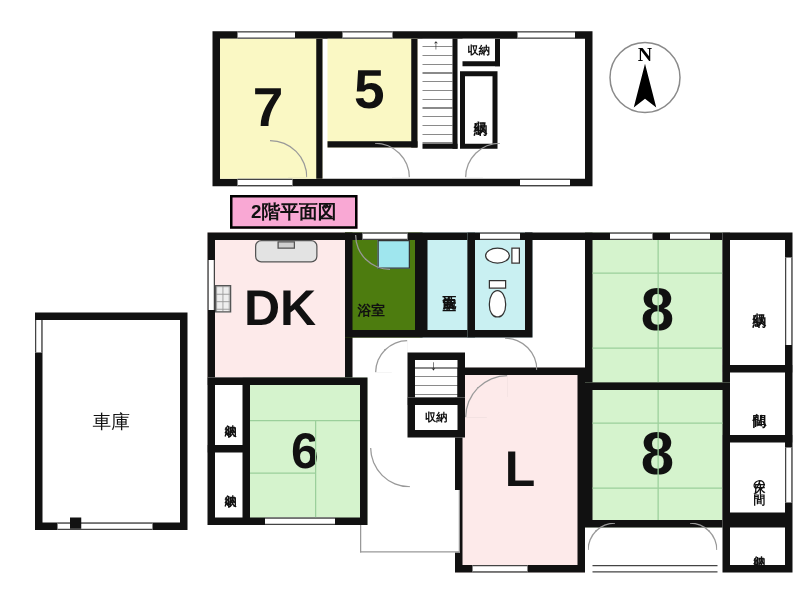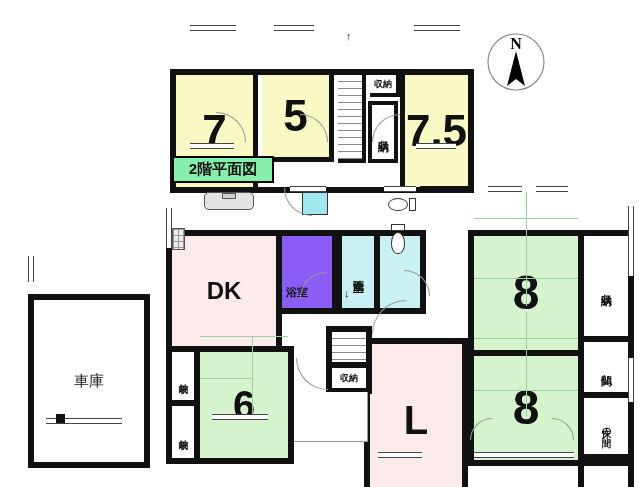--- a/index.html
+++ b/index.html
@@ -1,30 +1,30 @@
 <!DOCTYPE html>
 <html><head>
 <meta charset="utf-8">
 <style>
   html,body{margin:0;padding:0;background:#fff;}
   .stage{position:relative;width:640px;height:487px;background:#ffffff;overflow:hidden;
          font-family:"Liberation Sans","DejaVu Sans",sans-serif;color:#111;}
   .room{position:absolute;box-sizing:border-box;border:6px solid #111;
-        display:flex;align-items:center;justify-content:center;margin-top:44px;}
+        display:flex;align-items:center;justify-content:center;}
   .wallseg{position:absolute;background:#111;}
   .num{font-weight:bold;font-size:44px;line-height:1;}
   .num-lg{font-weight:bold;font-size:48px;line-height:1;}
   .num-md{font-weight:bold;font-size:40px;line-height:1;}
   .jp{font-weight:normal;font-size:13px;}
   .jp-sm{font-weight:bold;font-size:11px;}
   .jp-xs{font-weight:bold;font-size:9px;}
   .jp-v{writing-mode:vertical-rl;text-orientation:upright;font-weight:bold;font-size:11px;letter-spacing:1px;}
   .jp-v-xs{writing-mode:vertical-rl;text-orientation:upright;font-weight:bold;font-size:9.5px;}
-  .cap{position:absolute;box-sizing:border-box;border:2px solid #000;background:#86efac;
-       display:flex;align-items:center;justify-content:center;font-weight:bold;font-size:15px;}
+  .cap{position:absolute;box-sizing:border-box;border:2px solid #000;background:#f9a8d4;
+       display:flex;align-items:center;justify-content:center;font-weight:bold;font-size:15px;margin-left:12px;}
   .steps-v{background:repeating-linear-gradient(to bottom,#ffffff 0 6px,#8a8a8a 6px 7px);}
   .winh{position:absolute;background:#fff;border-top:1px solid #444;border-bottom:1px solid #444;height:6px;box-sizing:border-box;}
   .winv{position:absolute;background:#fff;border-left:1px solid #444;border-right:1px solid #444;width:6px;box-sizing:border-box;}
   .arc{position:absolute;box-sizing:border-box;background:transparent;}
   .tl{position:absolute;background:#9bcf9b;}
   .icon{position:absolute;box-sizing:border-box;}
   .arrow{position:absolute;font-size:11px;color:#222;line-height:1;}
 </style>
 </head>
 <body>
@@ -46,23 +46,20 @@
   <span class="arrow" style="left:346px;top:31px;">↑</span>
 
   <div class="room" style="left:370px;top:31px;width:30px;height:22px;background:#fff;border:none;border-bottom:4px solid #111;border-right:4px solid #111;">
     <span class="jp-xs">収納</span>
   </div>
 
   <div class="room" style="left:368px;top:57px;width:30px;height:62px;background:#fff;border:4px solid #111;">
     <span class="jp-v">収納</span>
   </div>
 
-  <div class="room" style="left:400px;top:31px;width:68px;height:112px;background:#faf8c4;border:none;border-left:5px solid #111;">
-    <span class="num">7.5</span>
-  </div>
 
   <div class="winh" style="left:190px;top:25px;width:46px;"></div>
   <div class="winh" style="left:274px;top:25px;width:40px;"></div>
   <div class="winh" style="left:414px;top:25px;width:46px;"></div>
   <div class="winh" style="left:190px;top:143px;width:44px;"></div>
   <div class="winh" style="left:416px;top:143px;width:40px;"></div>
 
   <div class="arc" style="left:216px;top:112px;width:30px;height:30px;border-top:1.5px solid #999;border-right:1.5px solid #999;border-radius:0 100% 0 0;"></div>
   <div class="arc" style="left:372px;top:114px;width:28px;height:28px;border-top:1.5px solid #999;border-left:1.5px solid #999;border-radius:100% 0 0 0;"></div>
   <div class="arc" style="left:300px;top:114px;width:28px;height:28px;border-top:1.5px solid #999;border-right:1.5px solid #999;border-radius:0 100% 0 0;"></div>
@@ -71,28 +68,28 @@
     <span>2階平面図</span>
   </div>
 
   <svg style="position:absolute;left:483px;top:20px;" width="66" height="78" viewBox="0 0 66 78">
     <circle cx="33" cy="42" r="28" fill="none" stroke="#8a8a8a" stroke-width="1.2"></circle>
     <text x="33" y="29" text-anchor="middle" font-size="16" font-weight="bold" font-family="Liberation Serif, serif" fill="#000">N</text>
     <polygon points="33,31 24,66 33,59 42,66" fill="#000"></polygon>
   </svg>
 
   <div class="room" style="left:166px;top:186px;width:116px;height:122px;background:#fdeaea;">
-    <span class="num-md" style="font-size:24px;">DK</span>
+    <span class="num-md" style="font-size:40px;">DK</span>
   </div>
   <div class="icon" style="left:204px;top:192px;width:50px;height:18px;background:#e3e3e3;border:1px solid #555;border-radius:5px;"></div>
   <div class="icon" style="left:222px;top:193px;width:14px;height:6px;background:#cfcfcf;border:1px solid #555;"></div>
   <div class="icon" style="left:172px;top:228px;width:13px;height:22px;background:#eee;border:1px solid #555;
               background-image:linear-gradient(#999 1px,transparent 1px),linear-gradient(90deg,#999 1px,transparent 1px);background-size:5px 6px;"></div>
 
-  <div class="room" style="left:276px;top:186px;width:62px;height:84px;background:#8b5cf6;align-items:flex-end;justify-content:flex-start;">
+  <div class="room" style="left:276px;top:186px;width:62px;height:84px;background:#4d7c0f;align-items:flex-end;justify-content:flex-start;">
     <span class="jp-sm" style="margin:0 0 8px 4px;">浴室</span>
   </div>
   <div class="icon" style="left:302px;top:192px;width:26px;height:23px;background:#9fe6ee;border:1.5px solid #333;"></div>
 
   <div class="room" style="left:336px;top:186px;width:44px;height:84px;background:#c9f0f2;">
     <span class="jp-v">洗面室</span>
   </div>
 
   <div class="room" style="left:374px;top:186px;width:52px;height:84px;background:#c9f0f2;"></div>
   <div class="icon" style="left:388px;top:198px;width:20px;height:13px;background:#fff;border:1px solid #333;border-radius:50%;"></div>

